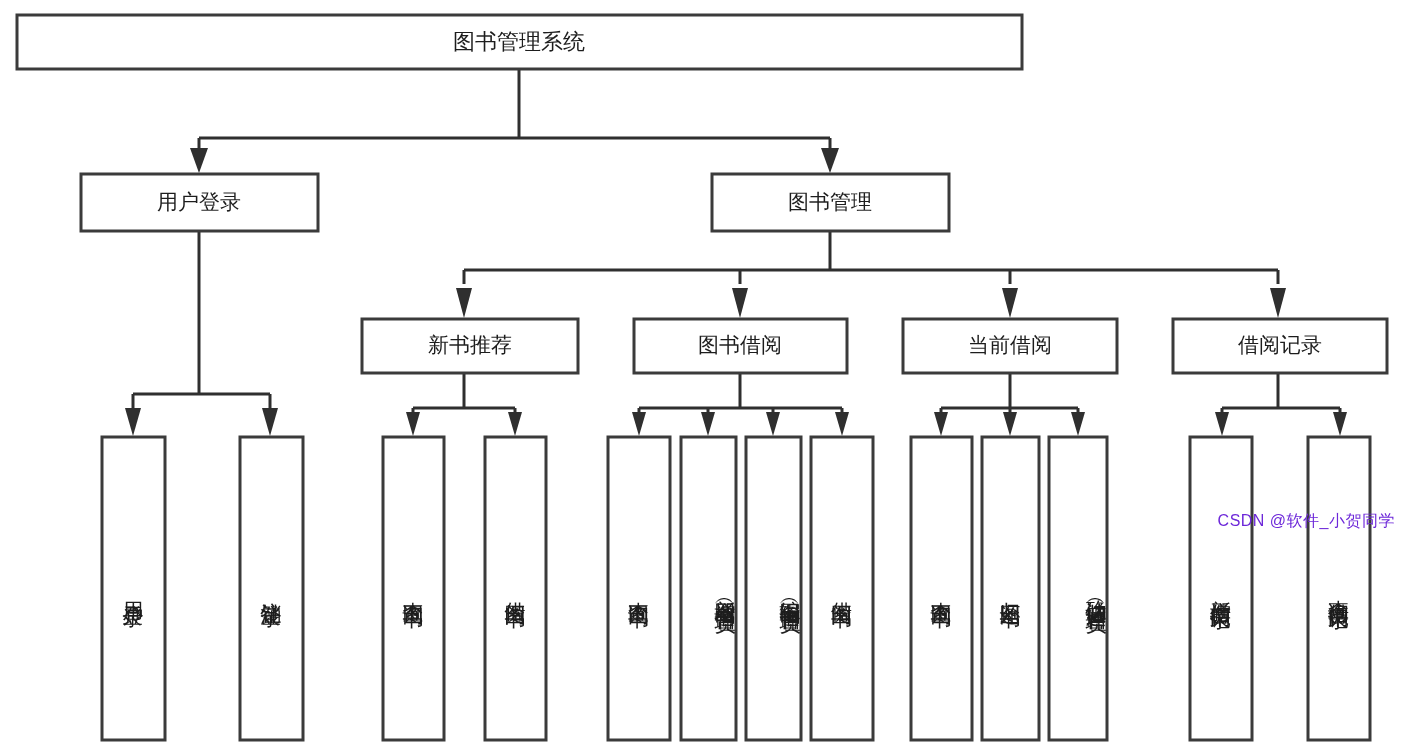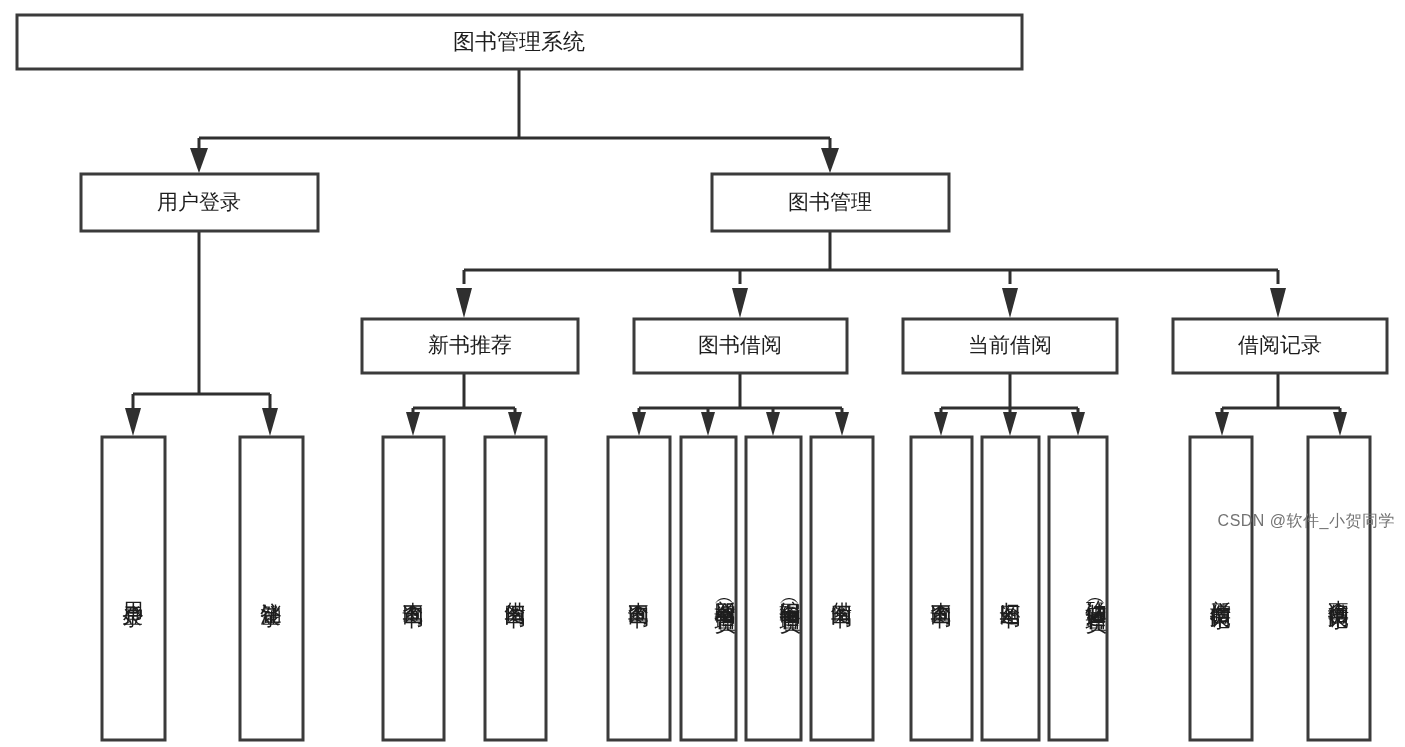--- a/index.html
+++ b/index.html
@@ -49,21 +49,21 @@
   .arrow-head {
     fill: #2f2f2f;
     stroke: none;
   }
   .watermark {
     position: absolute;
     right: 10px;
     bottom: 6px;
     font-family: "Liberation Sans", "DejaVu Sans", sans-serif;
     font-size: 16px;
-    color: #737373;
+    color: #6d28d9;
     letter-spacing: 0.5px;
     white-space: nowrap;
     pointer-events: none;
   }
   
   .vtext {
     position: absolute;
     writing-mode: vertical-rl;
     text-orientation: upright;
     font-family: "Liberation Sans", "DejaVu Sans", sans-serif;

